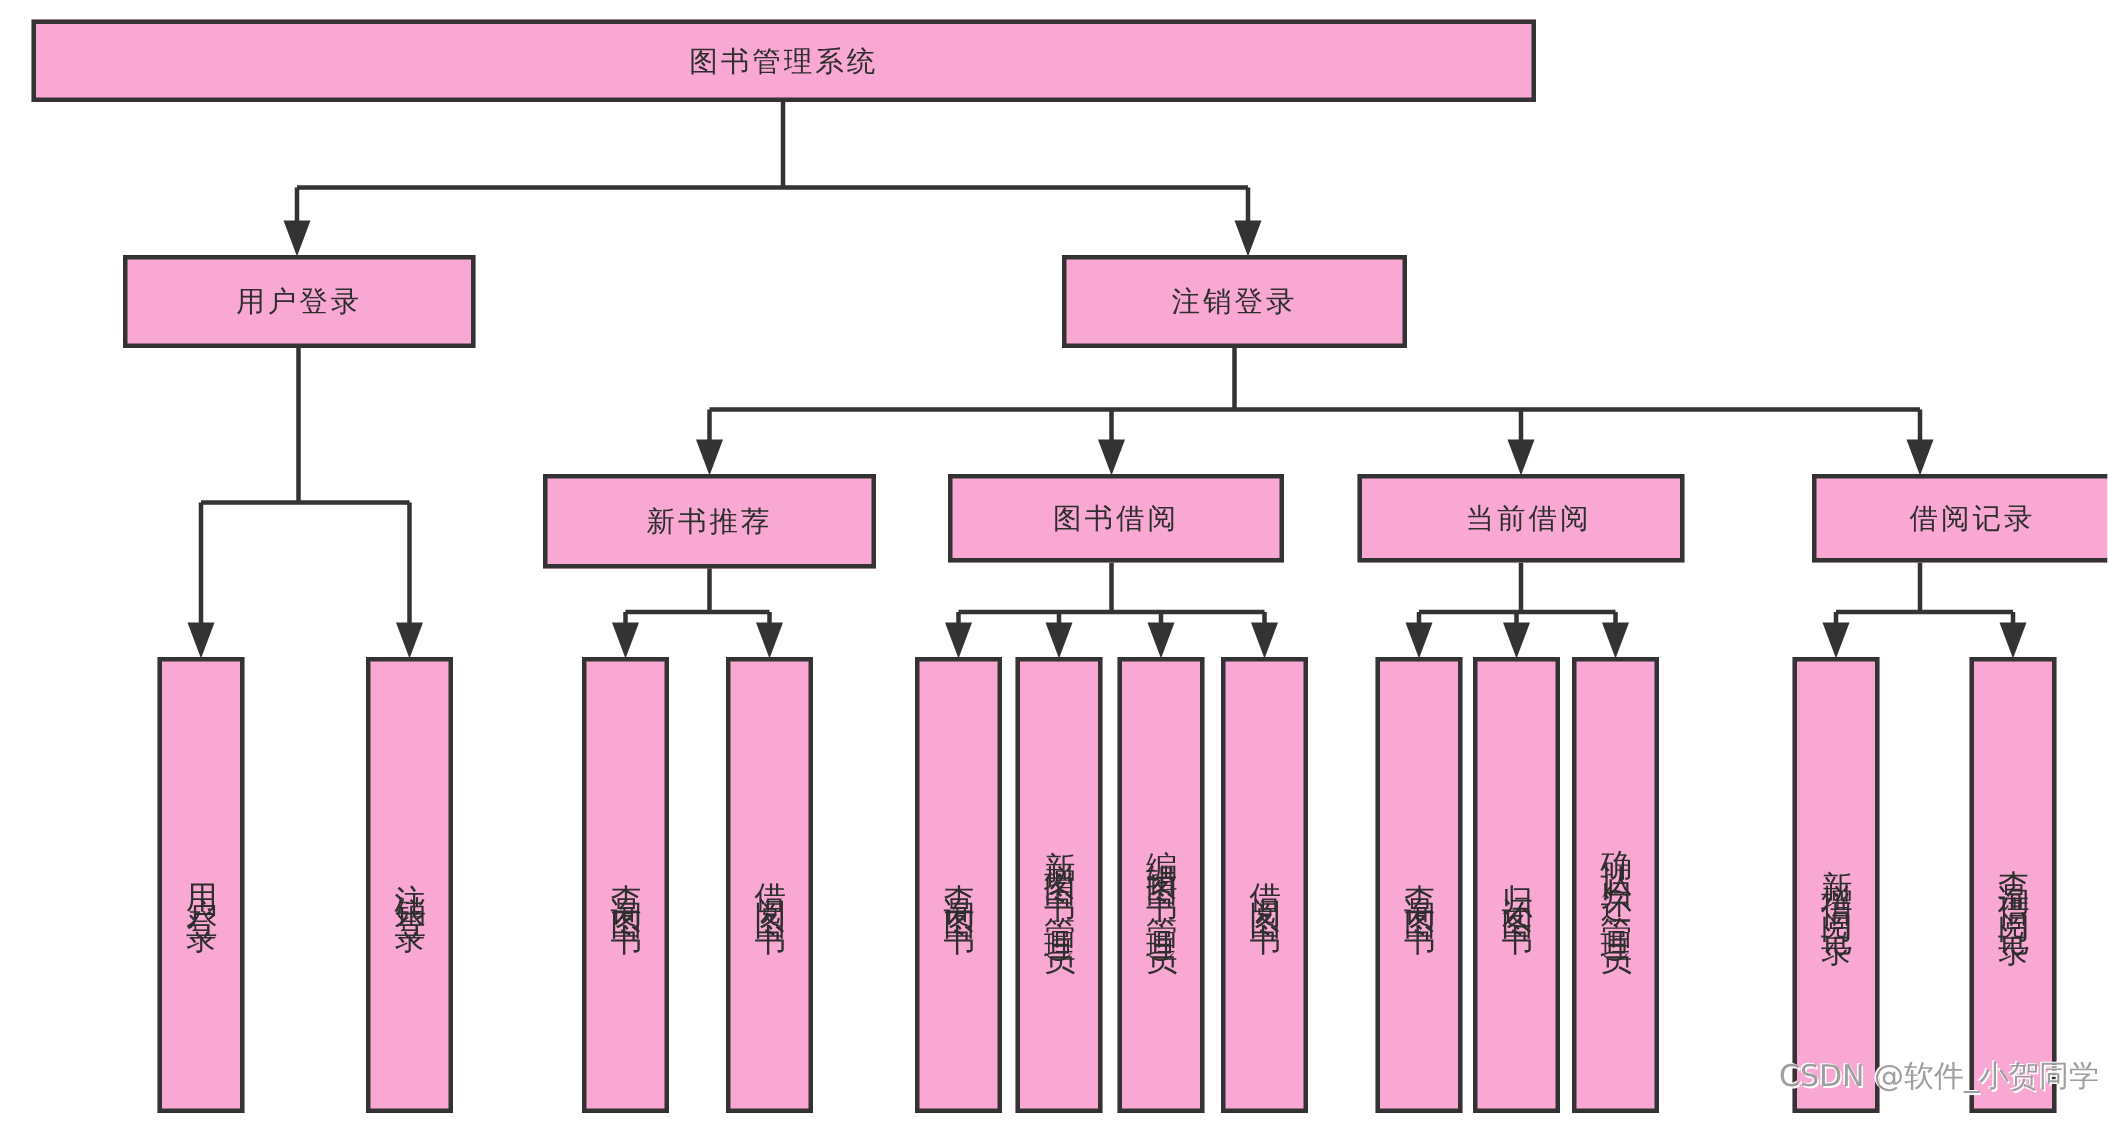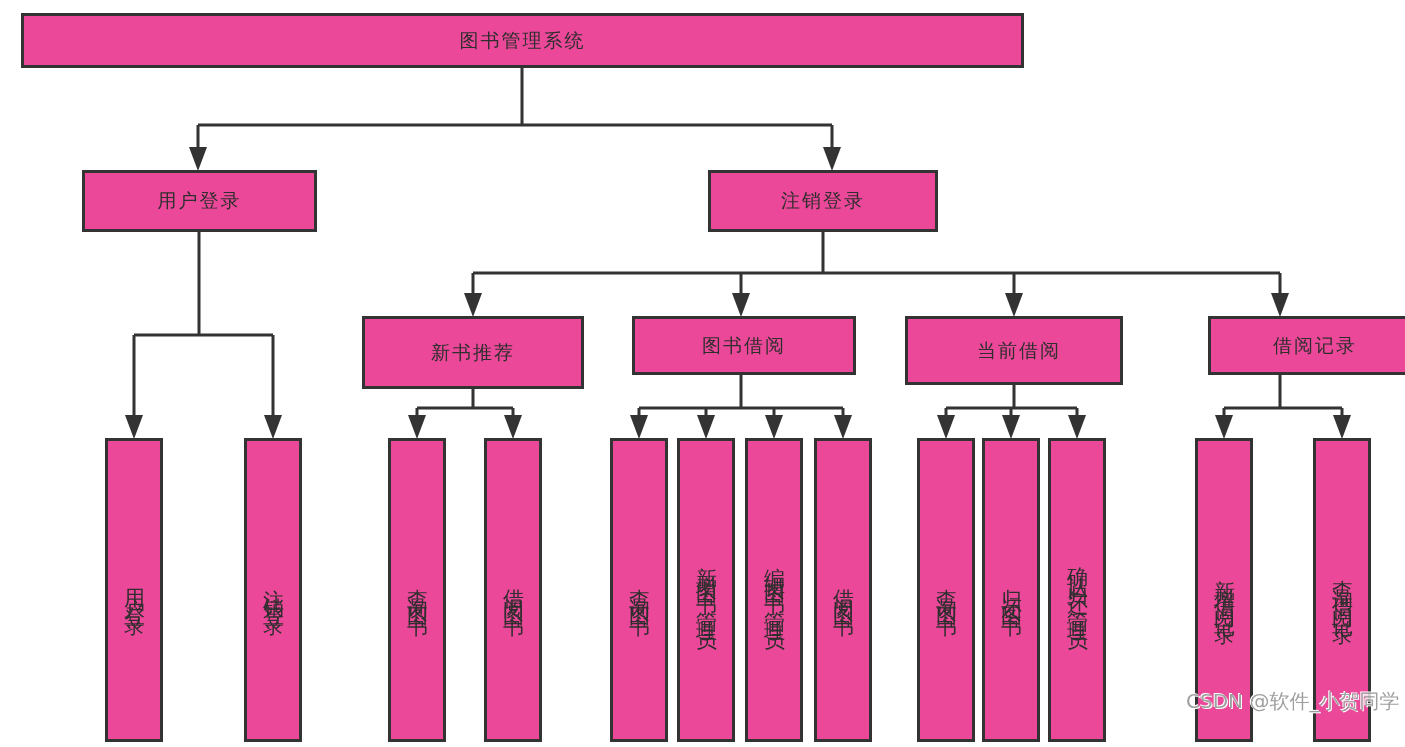--- a/index.html
+++ b/index.html
@@ -14,21 +14,21 @@
   }
   svg.edge-layer {
     position: absolute;
     left: 0; top: 0;
     width: 1405px; height: 747px;
   }
   .box {
     position: absolute;
     box-sizing: border-box;
     border: 3px solid #333333;
-    background: #ec4899;
+    background: #f9a8d4;
     display: flex;
     align-items: center;
     justify-content: center;
     color: #2e2e2e;
     z-index: 2;
   }
   .box.h {
     font-size: 19px;
     letter-spacing: 2px;
     white-space: nowrap;
@@ -36,21 +36,21 @@
   .box.v { font-size: 21px; }
   .box.v .vtext {
     writing-mode: vertical-rl;
     text-orientation: mixed;
     letter-spacing: 9px;
     line-height: 1;
   }
   .watermark {
     position: absolute;
     left: 1186px;
-    top: 688px;
+    top: 704px;
     font-size: 20px;
     color: #9f9f9f;
     white-space: nowrap;
     text-shadow: 1px 1px 0 #ffffff, -1px -1px 0 #ffffff;
     z-index: 5;
     text-align: right;
   }
 </style>
 </head>
 <body>
@@ -75,23 +75,23 @@
          M937,415 L955,415 L946,439 Z  M1002,415 L1020,415 L1011,439 Z
          M1068,415 L1086,415 L1077,439 Z
          M1215,415 L1233,415 L1224,439 Z  M1333,415 L1351,415 L1342,439 Z"></path>
   </svg>
 
   <div class="box h" style="left:21px; top:13px; width:1003px; height:55px;">图书管理系统</div>
 
   <div class="box h" style="left:82px; top:170px; width:235px; height:62px;">用户登录</div>
   <div class="box h" style="left:708px; top:170px; width:230px; height:62px;">注销登录</div>
 
-  <div class="box h" style="left:362px; top:316px; width:222px; height:73px;">新书推荐</div>
+  <div class="box h" style="left:362px; top:316px; width:222px; height:63px;">新书推荐</div>
   <div class="box h" style="left:632px; top:316px; width:224px; height:59px;">图书借阅</div>
-  <div class="box h" style="left:905px; top:316px; width:218px; height:69px;padding-left:10px;">当前借阅</div>
+  <div class="box h" style="left:905px; top:316px; width:218px; height:59px;padding-left:10px;">当前借阅</div>
   <div class="box h" style="left:1208px; top:316px; width:214px; height:59px;">借阅记录</div>
 
   <div class="box v" style="left:105px; top:438px; width:58px; height:304px;">
     <span class="vtext">用户登录</span>
   </div>
   <div class="box v" style="left:244px; top:438px; width:58px; height:304px;">
     <span class="vtext">注销登录</span>
   </div>
 
   <div class="box v" style="left:388px; top:438px; width:58px; height:304px;">

